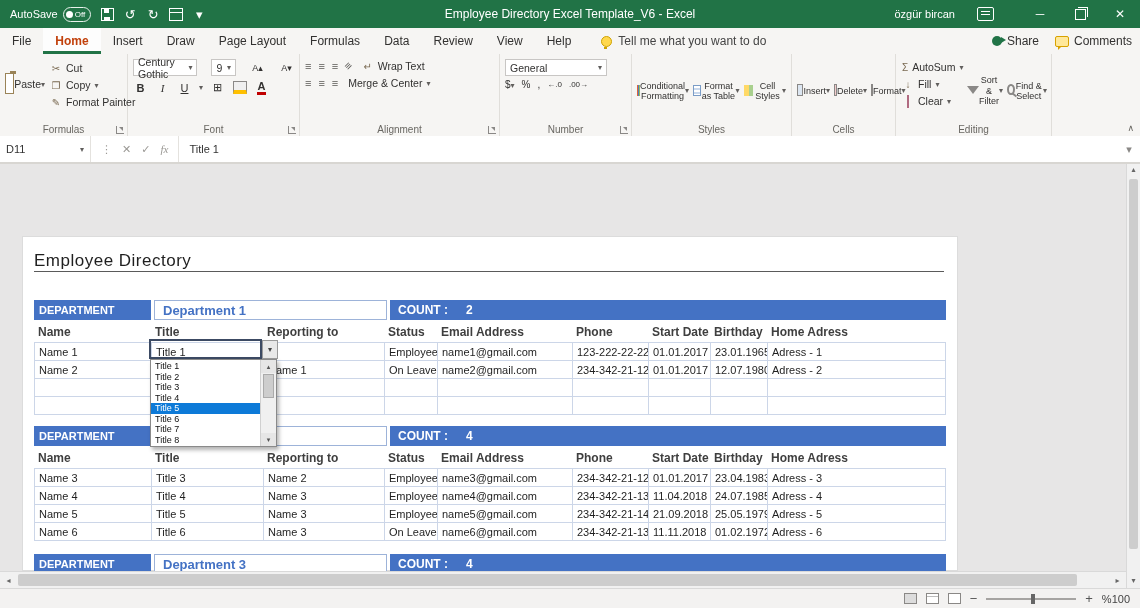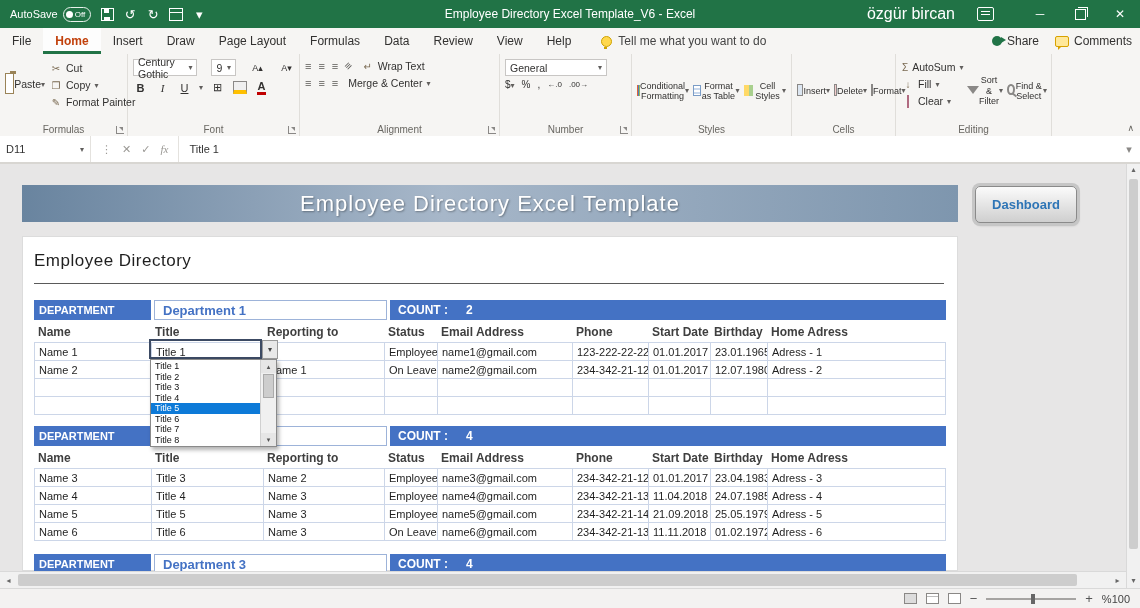--- a/index.html
+++ b/index.html
@@ -12,21 +12,21 @@
   .autosave{display:flex;align-items:center;gap:5px;}
   .pill{display:flex;align-items:center;gap:2px;border:1px solid #e8f2ec;border-radius:8px;height:13px;padding:0 5px 0 2px;font-size:8px;}
   .pill .dot{width:7px;height:7px;border-radius:50%;background:#fff;}
   .qbtn{cursor:default;display:flex;align-items:center;justify-content:center;min-width:14px;height:18px;font-size:13px;color:#fff;}
   .i-floppy{width:11px;height:11px;border:1px solid #fff;position:relative;}
   .i-floppy:before{content:"";position:absolute;top:0;left:2px;width:5px;height:4px;background:#fff;}
   .i-floppy:after{content:"";position:absolute;bottom:0;left:2px;width:6px;height:3px;background:#fff;}
   .i-gridbox{width:12px;height:11px;border:1px solid #fff;background:linear-gradient(#fff,#fff) 0 3px/100% 1px no-repeat;}
   .tb-title{position:absolute;left:0;right:0;text-align:center;font-size:12px;pointer-events:none;}
   .tb-right{position:absolute;right:0;top:0;height:28px;display:flex;align-items:center;}
-  .tb-user{font-size:16px;margin-right:14px;}
+  .tb-user{font-size:11px;margin-right:14px;}
   .i-apps{width:15px;height:12px;border:1px solid #fff;border-radius:2px;background:linear-gradient(#fff,#fff) 50% 3px/9px 1px no-repeat,linear-gradient(#fff,#fff) 50% 6px/9px 1px no-repeat;margin:0 26px 0 8px;}
   .winbtn{width:40px;height:28px;display:flex;align-items:center;justify-content:center;font-size:12px;}
   .i-restore{width:9px;height:9px;border:1px solid #fff;position:relative;}
   .i-restore:before{content:"";position:absolute;top:-3px;left:2px;width:9px;height:9px;border:1px solid #fff;border-bottom:none;border-left:none;}
 
   
   .tabrow{position:absolute;top:28px;left:0;right:0;height:26px;background:#f6f5f3;border-bottom:1px solid #e3e1dd;display:flex;align-items:center;font-size:12px;color:#323130;}
   .tabs{display:flex;height:100%;align-items:stretch;}
   .tab{display:flex;align-items:center;padding:0 12px;white-space:nowrap;}
   .tab.active{color:#c2410c;font-weight:bold;box-shadow:inset 0 -3px 0 #217346;background:#fdfdfd;}
@@ -74,21 +74,21 @@
   .namebox{width:78px;display:flex;align-items:center;justify-content:space-between;padding:0 6px;border-right:1px solid #e4e2de;}
   .fbicons{display:flex;align-items:center;gap:10px;padding:0 10px;border-right:1px solid #e4e2de;color:#9a9894;}
   .fx-input{flex:1;display:flex;align-items:center;padding-left:10px;}
   .fb-expand{width:22px;display:flex;align-items:center;justify-content:center;color:#8a8886;}
 
   
   .sheetarea{position:absolute;top:162px;left:0;width:1126px;height:409px;background:#e7e6e6;overflow:hidden;}
   .banner{position:absolute;left:22px;top:23px;width:936px;height:37px;background:linear-gradient(90deg,#69849f 0%,#a7b7c9 45%,#7e96ae 100%);display:flex;align-items:center;justify-content:center;color:#fff;font-size:22px;letter-spacing:1px;text-shadow:1px 1px 2px rgba(0,0,0,.35);}
   .dashboard{position:absolute;left:975px;top:24px;width:100px;height:35px;background:linear-gradient(#fbfbfb,#cfcfcf);border:1px solid #8a8a8a;border-radius:5px;box-shadow:0 0 0 3px #c6c6c6,1px 2px 3px rgba(0,0,0,.35);display:flex;align-items:center;justify-content:center;color:#2e75b6;font-weight:bold;font-size:13px;}
   .panel{position:absolute;left:22px;top:74px;width:936px;height:335px;background:#fff;border:1px solid #dcdcdc;box-sizing:border-box;}
-  .heading{position:absolute;left:11px;right:13px;top:14px;padding-bottom:12px;border-bottom:1px solid #5a5a5a;font-size:17px;color:#1f1f1f;letter-spacing:.5px;}
+  .heading{position:absolute;left:11px;right:13px;top:14px;padding-bottom:0;border-bottom:1px solid #5a5a5a;font-size:17px;color:#1f1f1f;letter-spacing:.5px;}
   .table{position:absolute;left:11px;top:63px;width:912px;}
   .dept-row{display:grid;grid-template-columns:117px 233px 1fr;column-gap:3px;height:20px;margin-bottom:1px;}
   .dept-cell{background:#4472c4;color:#fff;font-weight:bold;font-size:11px;display:flex;align-items:center;padding:0 5px;}
   .dept-name{background:#fff;color:#4472c4;font-weight:bold;font-size:13px;border:1px solid #9db3d9;display:flex;align-items:center;padding:0 8px;box-sizing:border-box;}
   .count-cell{background:#4472c4;color:#fff;font-weight:bold;font-size:12px;display:flex;align-items:center;padding:0 8px;gap:18px;}
   .gridcols{display:grid;grid-template-columns:117px 112px 121px 53px 135px 76px 62px 57px 1fr;}
   .cols-row{height:21px;align-items:center;font-weight:bold;font-size:12px;color:#3f3f3f;}
   .cols-row>div{padding-left:4px;white-space:nowrap;overflow:hidden;}
   .rows{border-top:1px solid #ccd6e8;border-left:1px solid #ccd6e8;}
   .data-row{height:18px;font-size:11px;color:#1f1f1f;}
@@ -375,22 +375,20 @@
       <span>⋮</span>
       <span>✕</span>
       <span>✓</span>
       <span style="font-style:italic;font-family:'Liberation Serif',serif">fx</span>
     </div>
     <div class="fx-input">Title 1</div>
     <div class="fb-expand">▾</div>
   </div>
 
   <div class="sheetarea">
-    <div class="banner">Employee Directory Excel Template</div>
-    <div class="dashboard">Dashboard</div>
 
     <div class="panel">
       <div class="heading">Employee Directory</div>
 
       <div class="table">
 
         <div class="blk">
           <div class="dept-row">
             <div class="dept-cell">DEPARTMENT</div>
             <div class="dept-name">Department 1</div>

